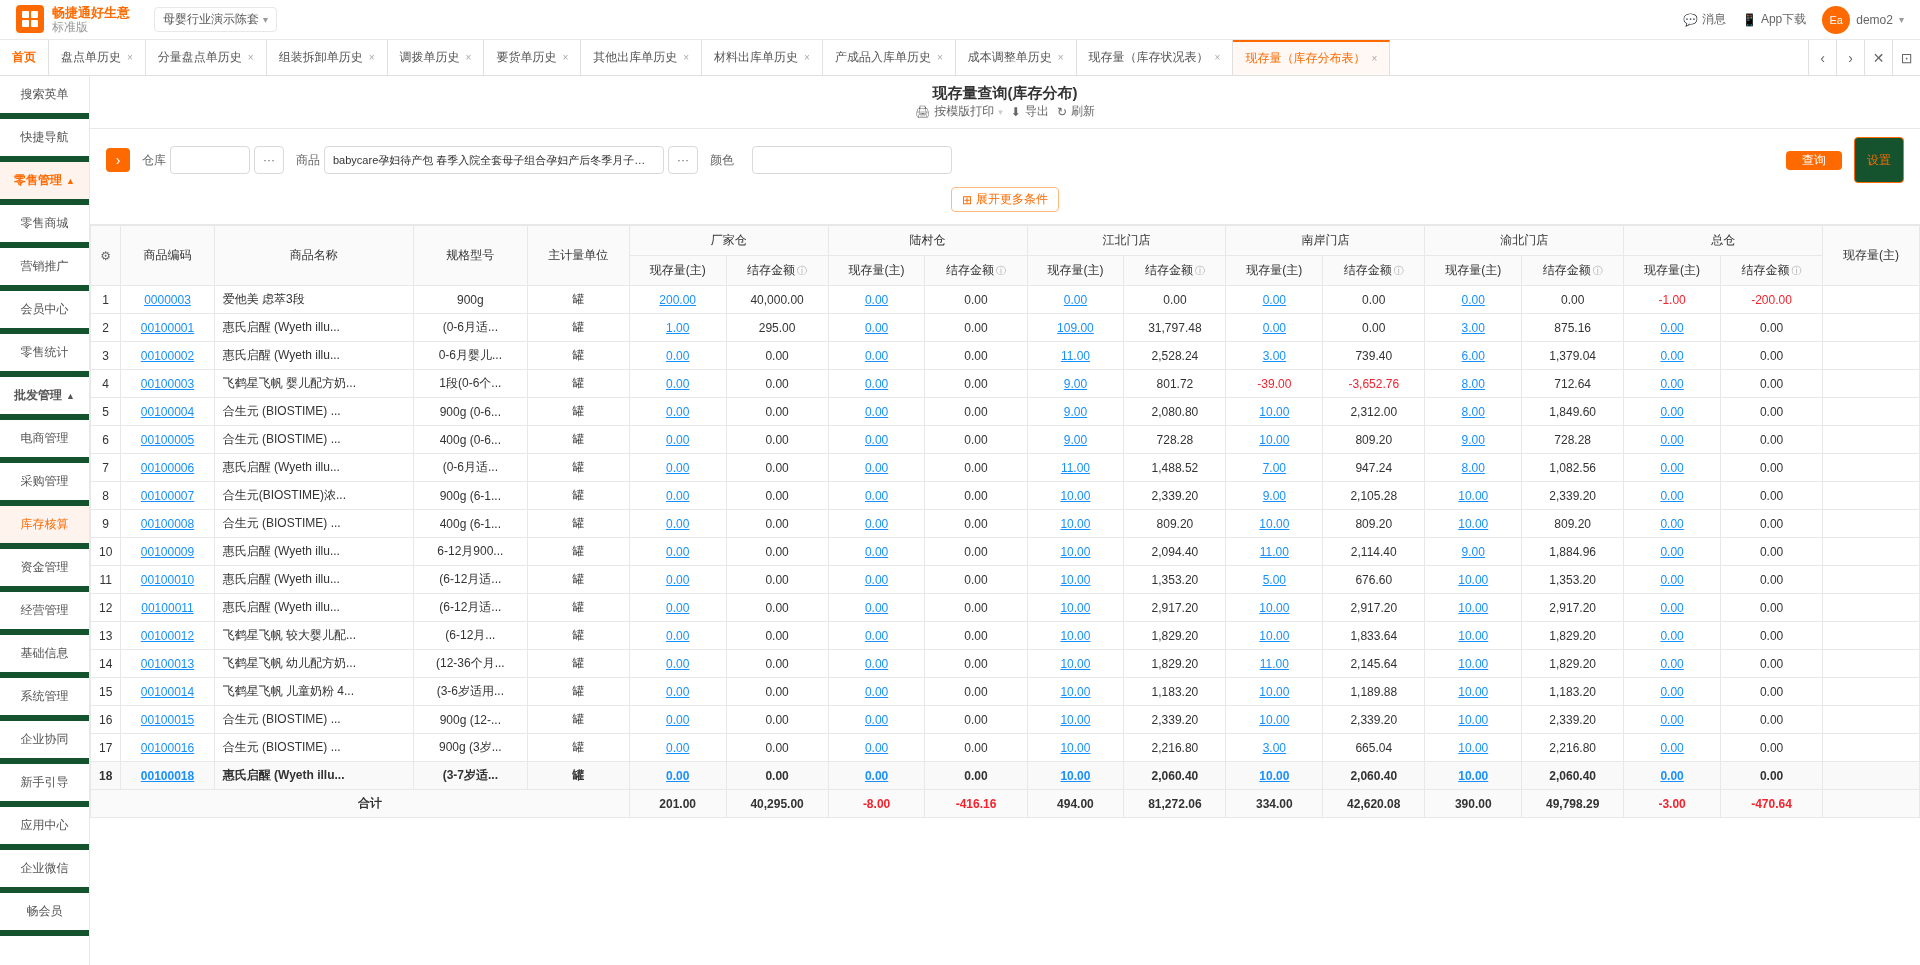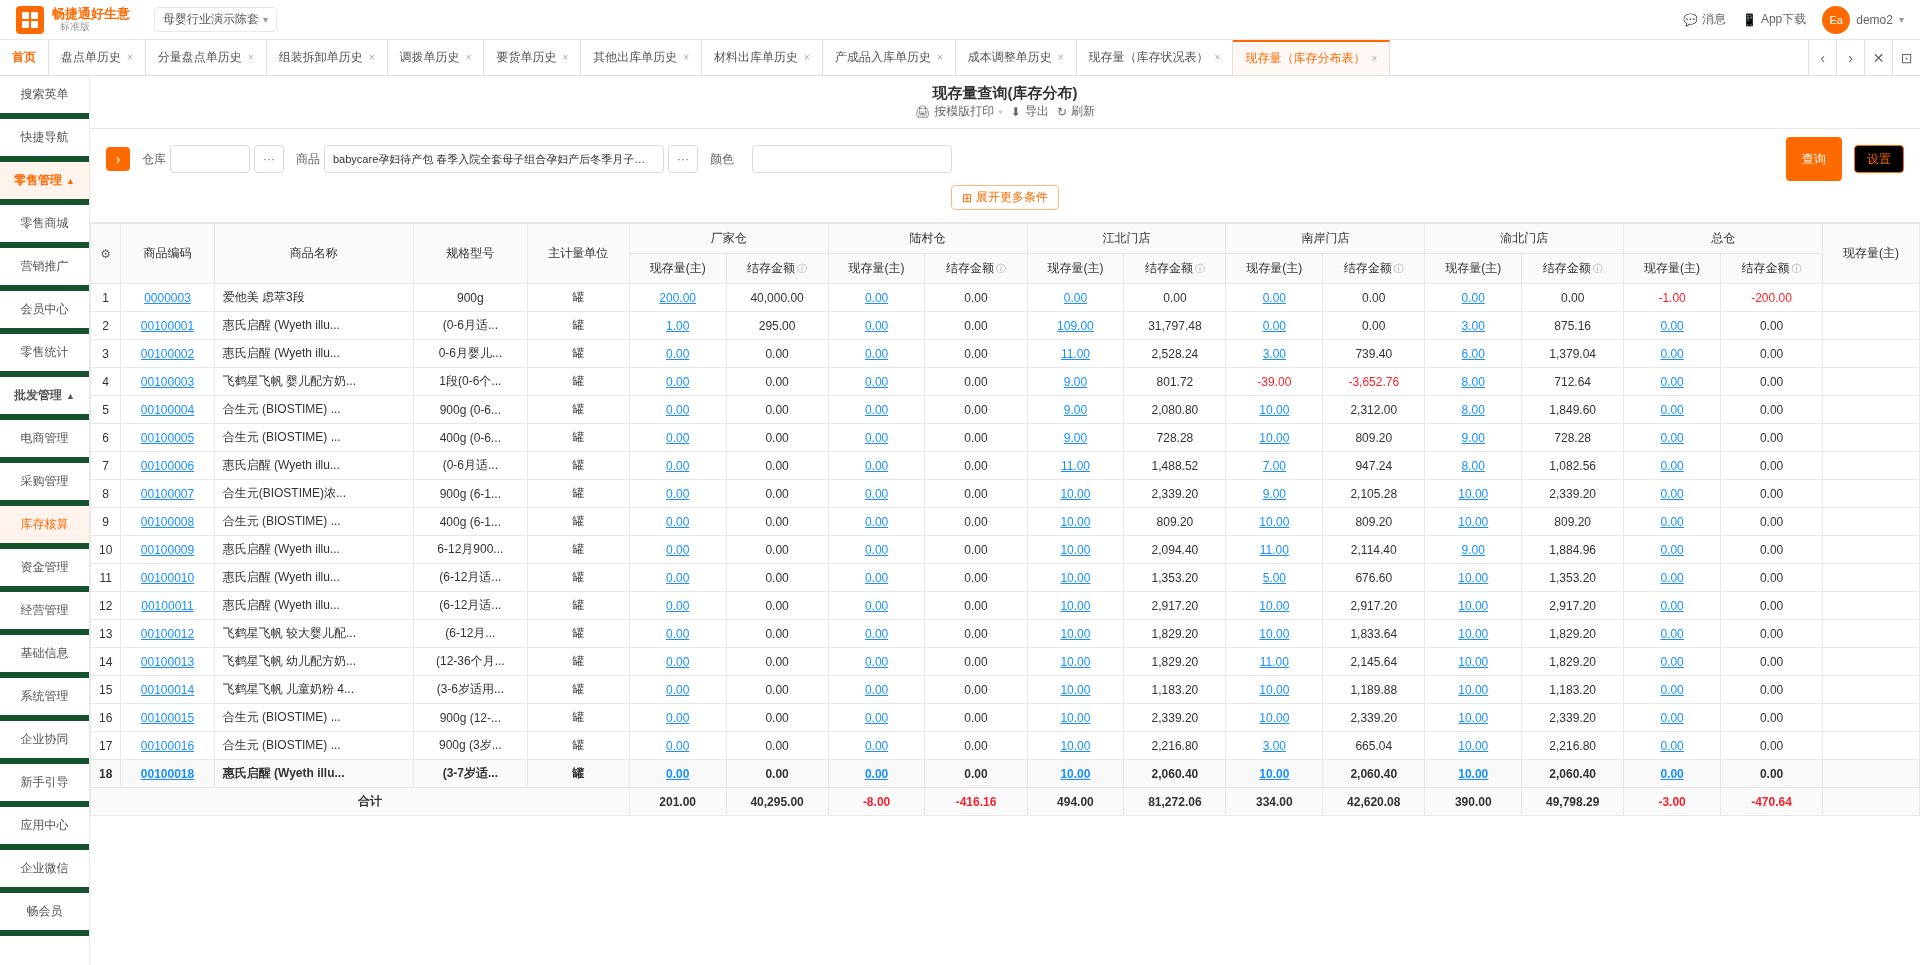--- a/index.html
+++ b/index.html
@@ -35,22 +35,22 @@
     
     .page-header { padding: 8px 16px; background: #fff; border-bottom: 1px solid #e8e8e8; display: flex; align-items: center; justify-content: space-between; flex-direction: column; }
     .page-title { font-size: 15px; font-weight: bold; color: #333; }
     .page-actions { display: flex; align-items: center; gap: 8px; }
     .action-btn { display: flex; align-items: center; gap: 4px; cursor: pointer; color: #666; font-size: 12px; }
     .filter-input { border: 1px solid #d9d9d9; border-radius: 4px; padding: 4px 8px; font-size: 12px; height: 28px; color: #333; min-width: 80px; }
     .filter-input-wide { min-width: 280px; max-width: 400px; overflow: hidden; text-overflow: ellipsis; white-space: nowrap; }
     .filter-input-color { min-width: 200px; }
     .ellipsis-btn { border: 1px solid #d9d9d9; border-radius: 4px; padding: 0 8px; height: 28px; cursor: pointer; background: #fff; color: #666; font-size: 12px; }
     .expand-btn { display: flex; align-items: center; gap: 4px; cursor: pointer; color: #ff6a00; font-size: 12px; border: 1px solid #ffb880; border-radius: 4px; padding: 3px 10px; background: #fff; }
-    .search-btn { background: #ff6a00; color: white; border: none; border-radius: 4px; padding: 0 16px; height: 44px; cursor: pointer; font-size: 12px; margin-left: 9px; }
-    .setting-btn { background: #000000; color: #ff6a00; border: 1px solid #ff6a00; border-radius: 4px; padding: 0 12px; height: 28px; cursor: pointer; font-size: 12px; }
+    .search-btn { background: #ff6a00; color: white; border: none; border-radius: 4px; padding: 0 16px; height: 19px; cursor: pointer; font-size: 12px; margin-left: 9px; }
+    .setting-btn { background: #14532d; color: #ff6a00; border: 1px solid #ff6a00; border-radius: 4px; padding: 0 12px; height: 46px; cursor: pointer; font-size: 12px; }
     .expand-row { display: flex; align-items: center; justify-content: center; padding: 4px; }
 
     
     .table-container { flex: 1; overflow: auto; background: #fff; margin: 0; }
 
     
     .data-table { width: 100%; border-collapse: collapse; font-size: 12px; min-width: 1600px; }
     .data-table th { background: #fafafa; border: 1px solid #e8e8e8; padding: 6px 8px; text-align: center; font-weight: 500; color: #333; white-space: nowrap; position: sticky; top: 0; z-index: 10; }
     .data-table td { border: 1px solid #e8e8e8; padding: 5px 8px; text-align: center; color: #333; white-space: nowrap; }
     .data-table tr:last-child td { background: #f9f9f9; font-weight: bold; }
@@ -70,21 +70,21 @@
     <div class="logo-icon">
       <svg width="18" height="18" viewBox="0 0 18 18">
           <rect x="1" y="1" width="7" height="7" fill="white" rx="1"></rect>
           <rect x="10" y="1" width="7" height="7" fill="white" rx="1"></rect>
           <rect x="1" y="10" width="7" height="7" fill="white" rx="1"></rect>
           <rect x="10" y="10" width="7" height="7" fill="white" rx="1"></rect>
         </svg>
     </div>
     <div style="display:flex;flex-direction:column;line-height:1.2">
       <span style="font-size:13px;color:#ff6a00;font-weight:bold;">畅捷通好生意</span>
-      <span style="font-size:10px;color:#999;margin-left:8px;">标准版</span>
+      <span style="font-size:12px;color:#999;">标准版</span>
     </div>
     <div style="display:flex;align-items:center;gap:4px;margin-left:16px;border:1px solid #e8e8e8;border-radius:4px;padding:3px 8px;cursor:pointer;">
       <span style="font-size:12px;color:#555;">母婴行业演示陈套</span>
       <span style="font-size:10px;color:#999;">▾</span>
     </div>
   </div>
   <div class="top-bar-right">
     <div class="icon-btn">
       <span>💬</span>
       <span>消息</span>

